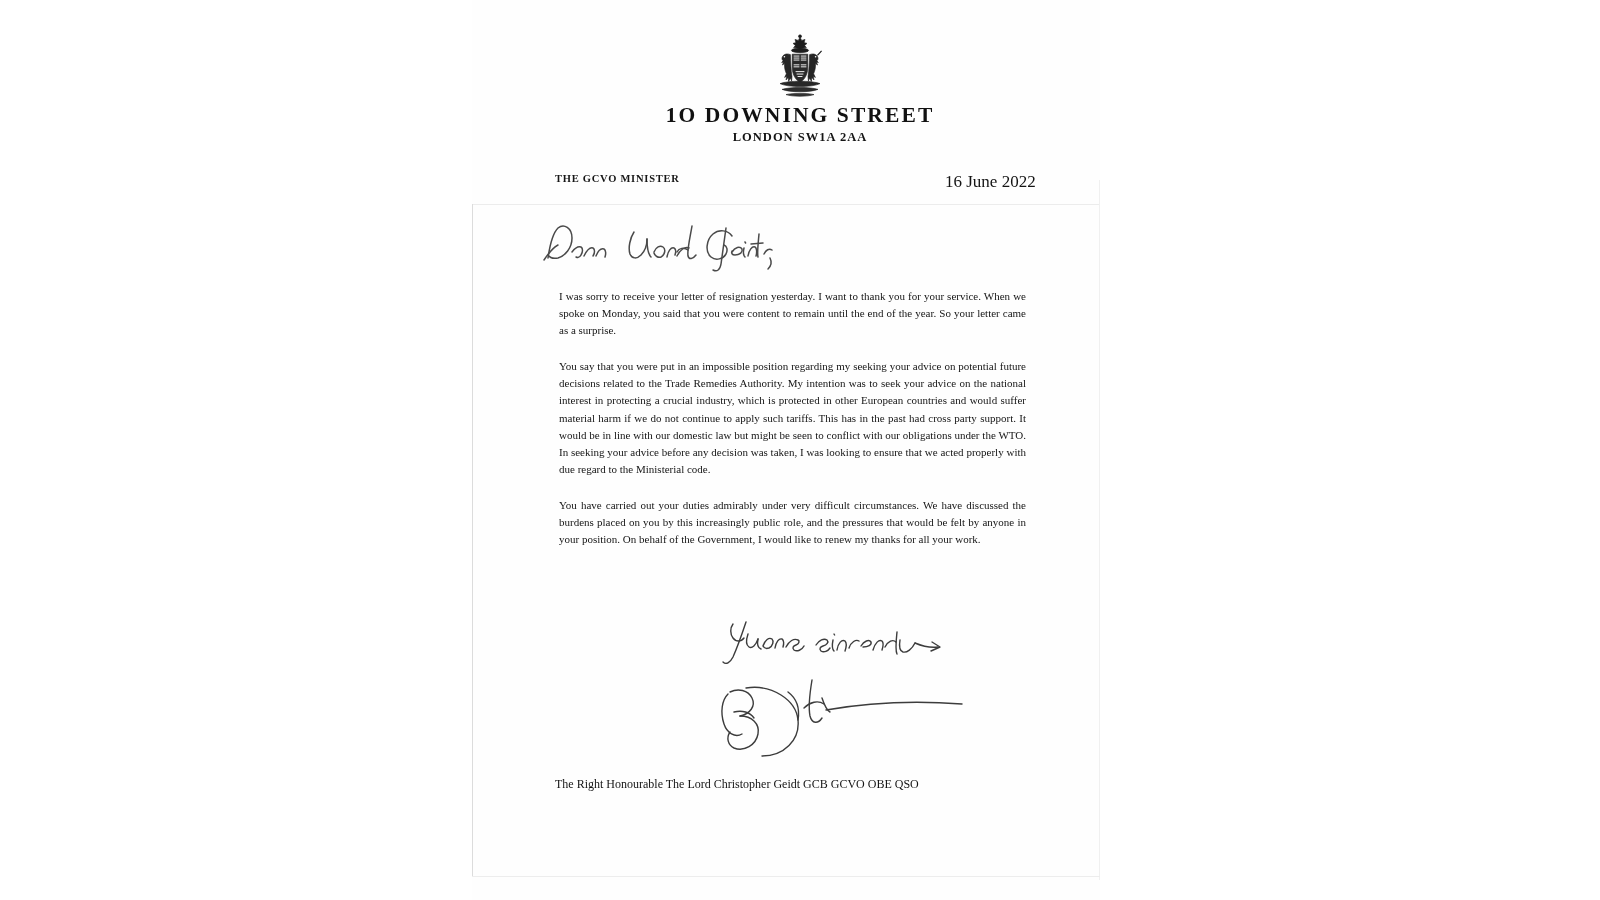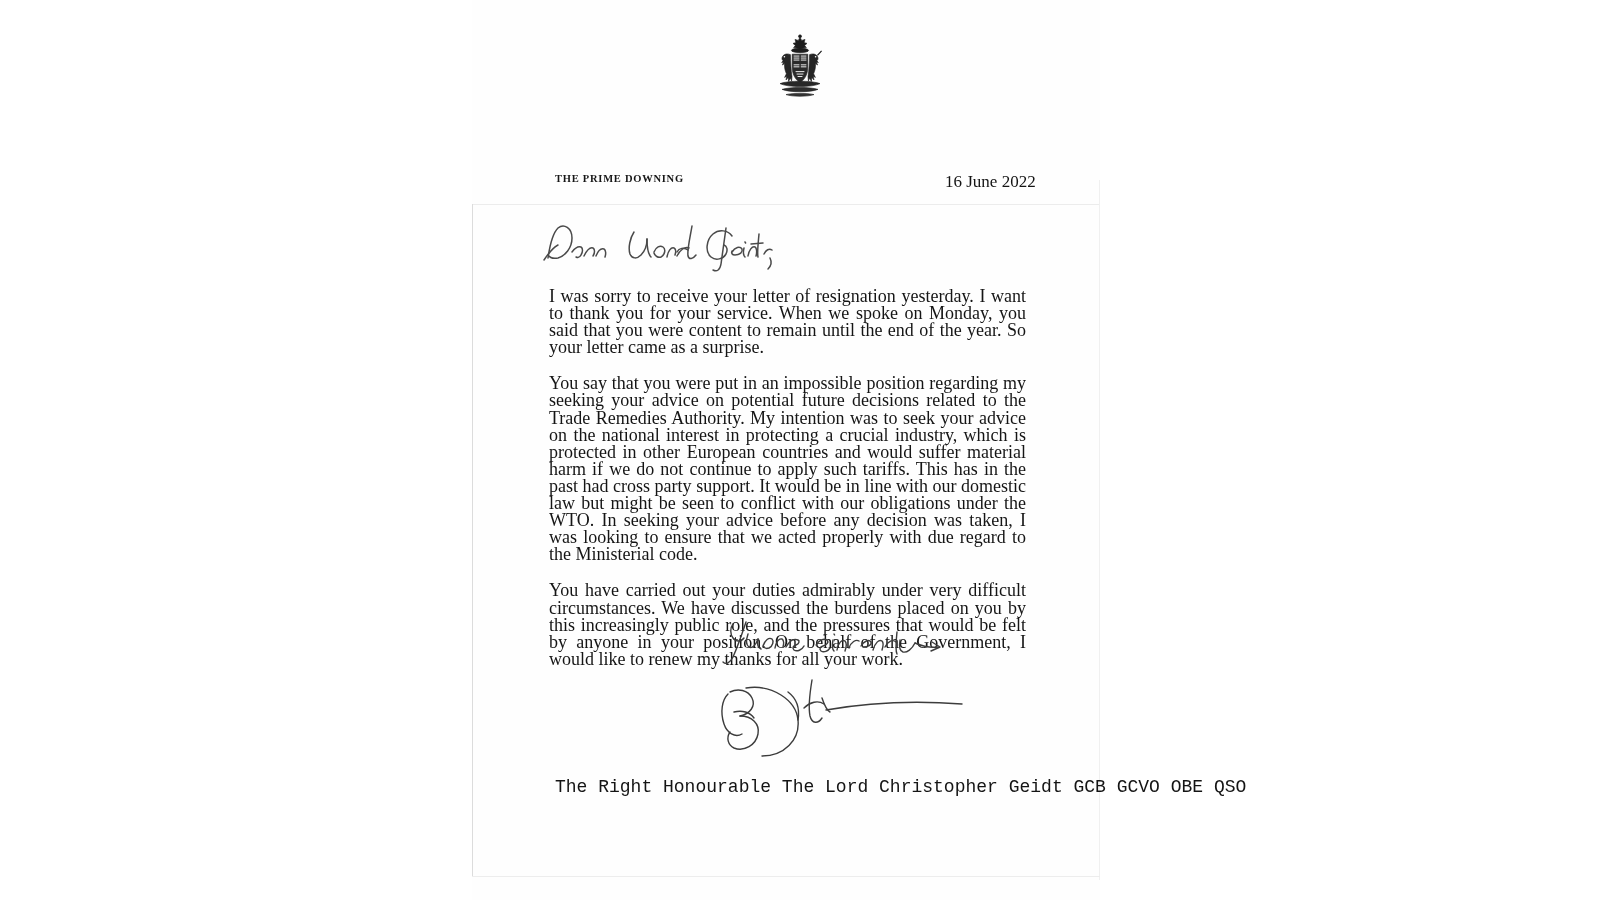--- a/index.html
+++ b/index.html
@@ -131,44 +131,44 @@
   }
 
   
   .letter-body {
     position: absolute;
     left: 549px;
     top: 288px;
     width: 477px;
   }
   .letter-body p {
-    margin: 0 0 19px 0;
-    font-family: "Liberation Serif", serif;
-    font-size: 18px;
+    margin: 0 0 19px 10px;
+    font-family: "Liberation Serif", serif;
+    font-size: 11px;
     line-height: 17.1px;
     text-align: justify;
     color: #151515;
   }
   .letter-body p:last-child { margin-bottom: 0; }
 
   
   .signoff-hand {
     position: absolute;
     left: 700px;
     top: 612px;
     width: 300px;
     height: 150px;
   }
 
   .recipient-line {
     position: absolute;
     left: 555px;
     top: 777px;
-    font-family: Liberation Mono, monospace;
-    font-size: 18px;
+    font-family: Liberation Serif, serif;
+    font-size: 12px;
     color: #141414;
   }
 </style>
 </head>
 <body>
 
 <div class="viewport">
 
   <div class="letter-sheet"></div>
 
@@ -209,22 +209,26 @@
         <path d="M53.4 21.4 L57.6 16.8" stroke="#1d1d1d" stroke-width="1.2" fill="none"></path>
         <circle cx="51.6" cy="22.8" r="0.8" fill="#ffffff" stroke="none"></circle>
 
         <path d="M16 49.6 C24 46.4 48 46.4 56 49.6 C48 53.6 24 53.6 16 49.6 Z" fill="#272727"></path>
         <path d="M18 55.4 C26 52.8 46 52.8 54 55.4 C46 58.6 26 58.6 18 55.4 Z" fill="#2d2d2d"></path>
         <path d="M22 60.6 C28 59 44 59 50 60.6 C44 62.8 28 62.8 22 60.6 Z" fill="#333333"></path>
       </g>
     </svg>
   </div>
 
-
-  <div class="sender-title">THE PRIME DOWNING</div>
+  <div class="letterhead-address">
+    <div class="street-name">1O DOWNING STREET</div>
+    <div class="city-line">LONDON SW1A 2AA</div>
+  </div>
+
+  <div class="sender-title">THE GCVO MINISTER</div>
   <div class="letter-date">16 June 2022</div>
 
   <div class="salutation-hand" title="Dear Lord Geidt,">
     <svg width="250" height="62" viewBox="0 0 250 62" aria-hidden="true">
       <g fill="none" stroke="#4a4a4a" stroke-width="1.5" stroke-linecap="round" stroke-linejoin="round">
 
         <path d="M12 44 C14 30 18 18 22 14 C28 9 36 14 36 24 C36 34 29 42 22 44 C17 45 14 44 12 41"></path>
         <path d="M8 46 C12 40 18 33 22 31"></path>
 
         <path d="M36 38 C39 34 42 32 45 33 C47 34 47 38 45 41 C44 43 42 44 40 43"></path>

